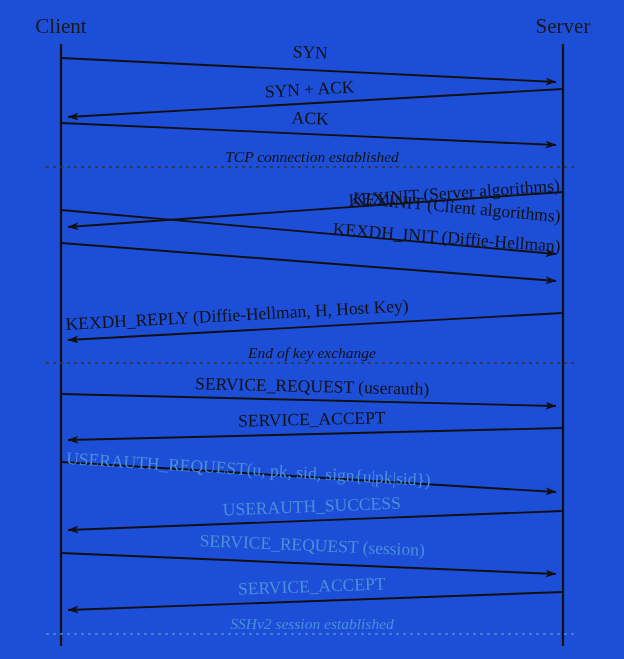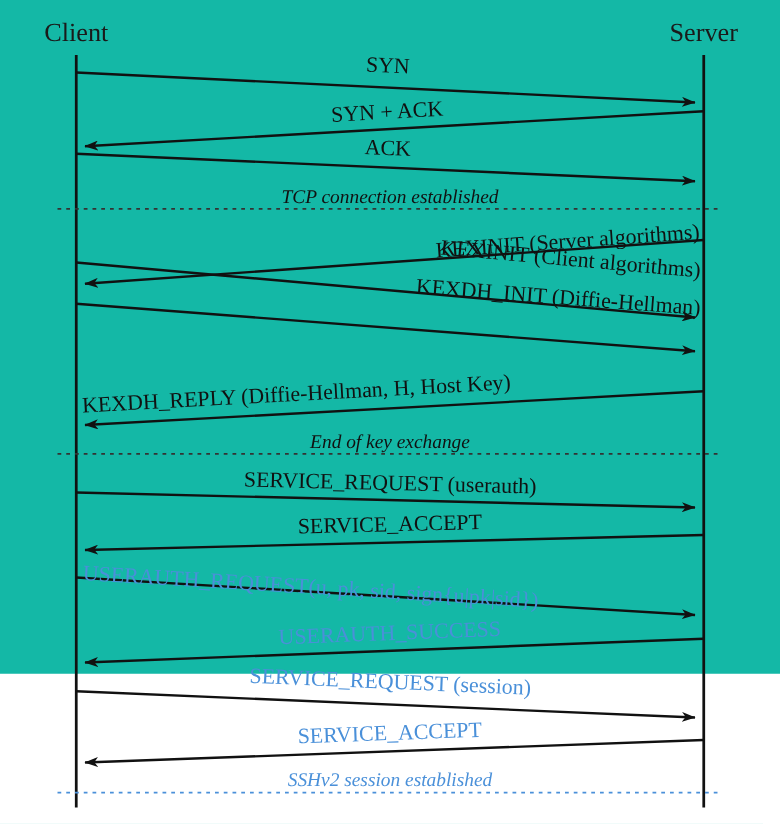--- a/index.html
+++ b/index.html
@@ -9,22 +9,22 @@
   }
   body {
     font-family: "Liberation Serif", "DejaVu Serif", serif;
     width: 624px;
     height: 659px;
     overflow: hidden;
   }
   #diagram-root {
     position: relative;
     width: 624px;
-    height: 539px;
-    background: #14b8a6;
+    height: 659px;
+    background: #1d4ed8;
   }
   svg#seq-svg {
     position: absolute;
     left: 0;
     top: 0;
     width: 624px;
     height: 659px;
     display: block;
   }
   .actor-label {

